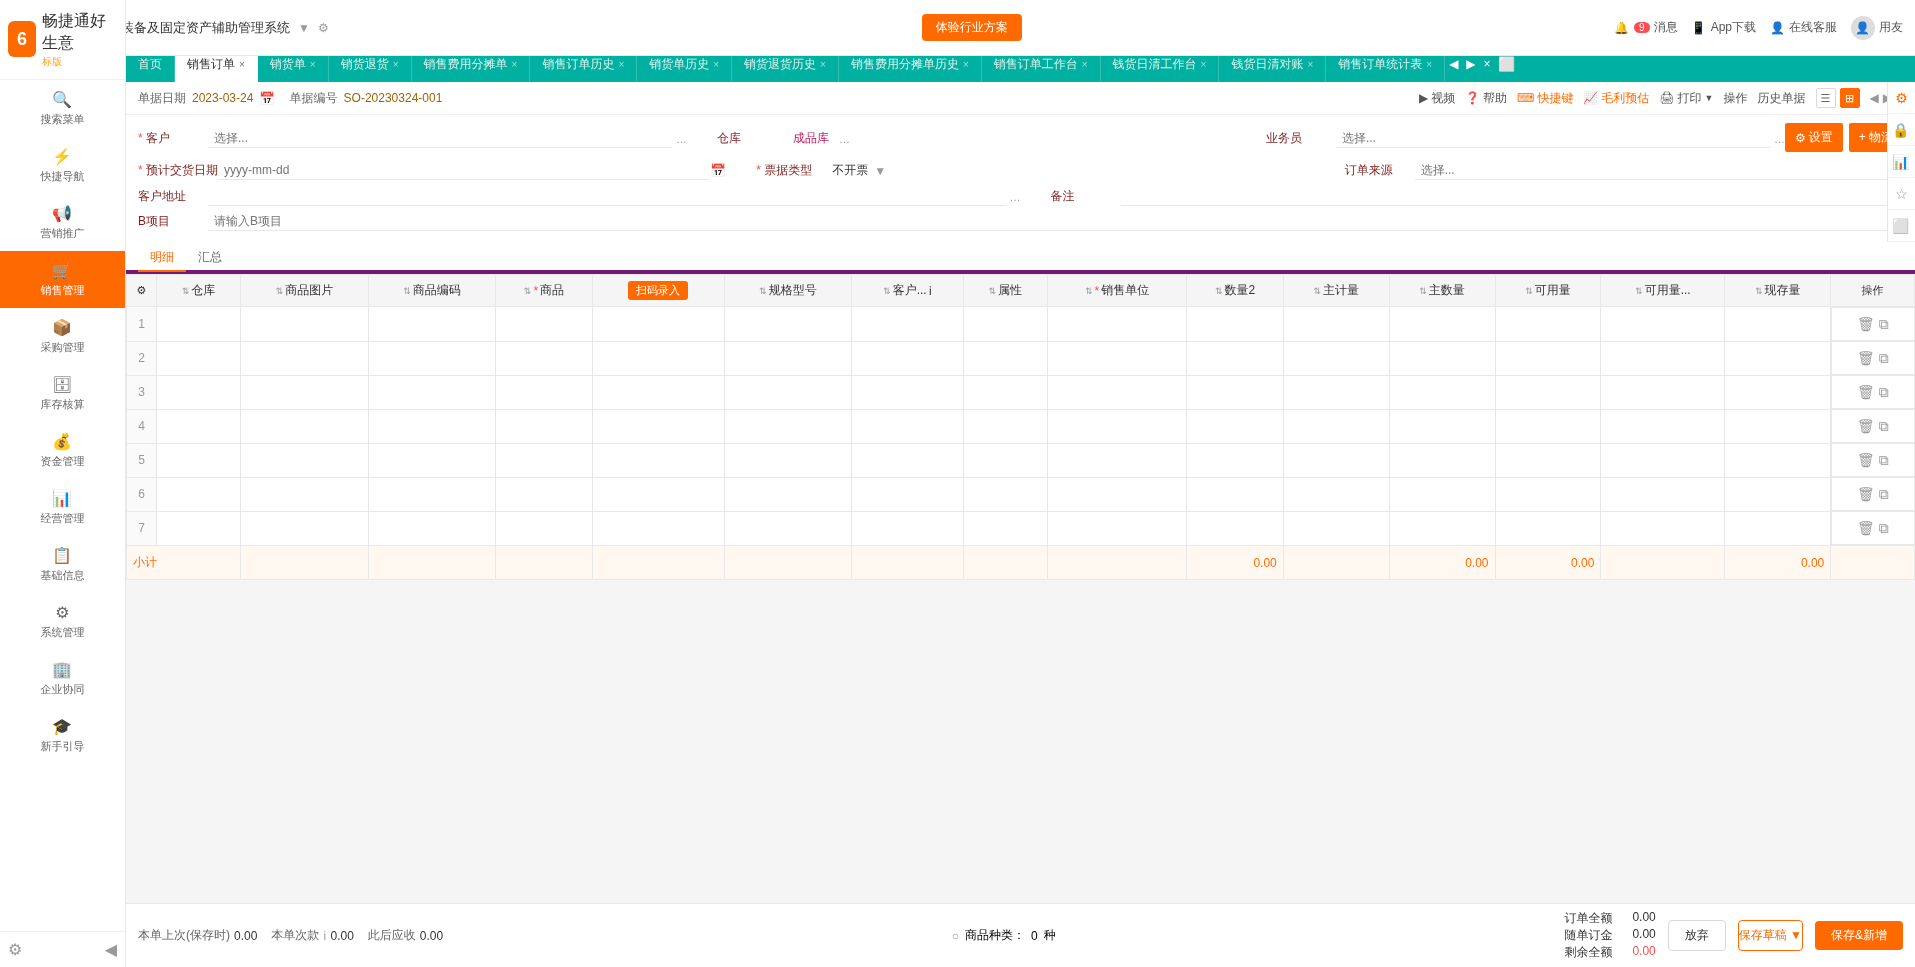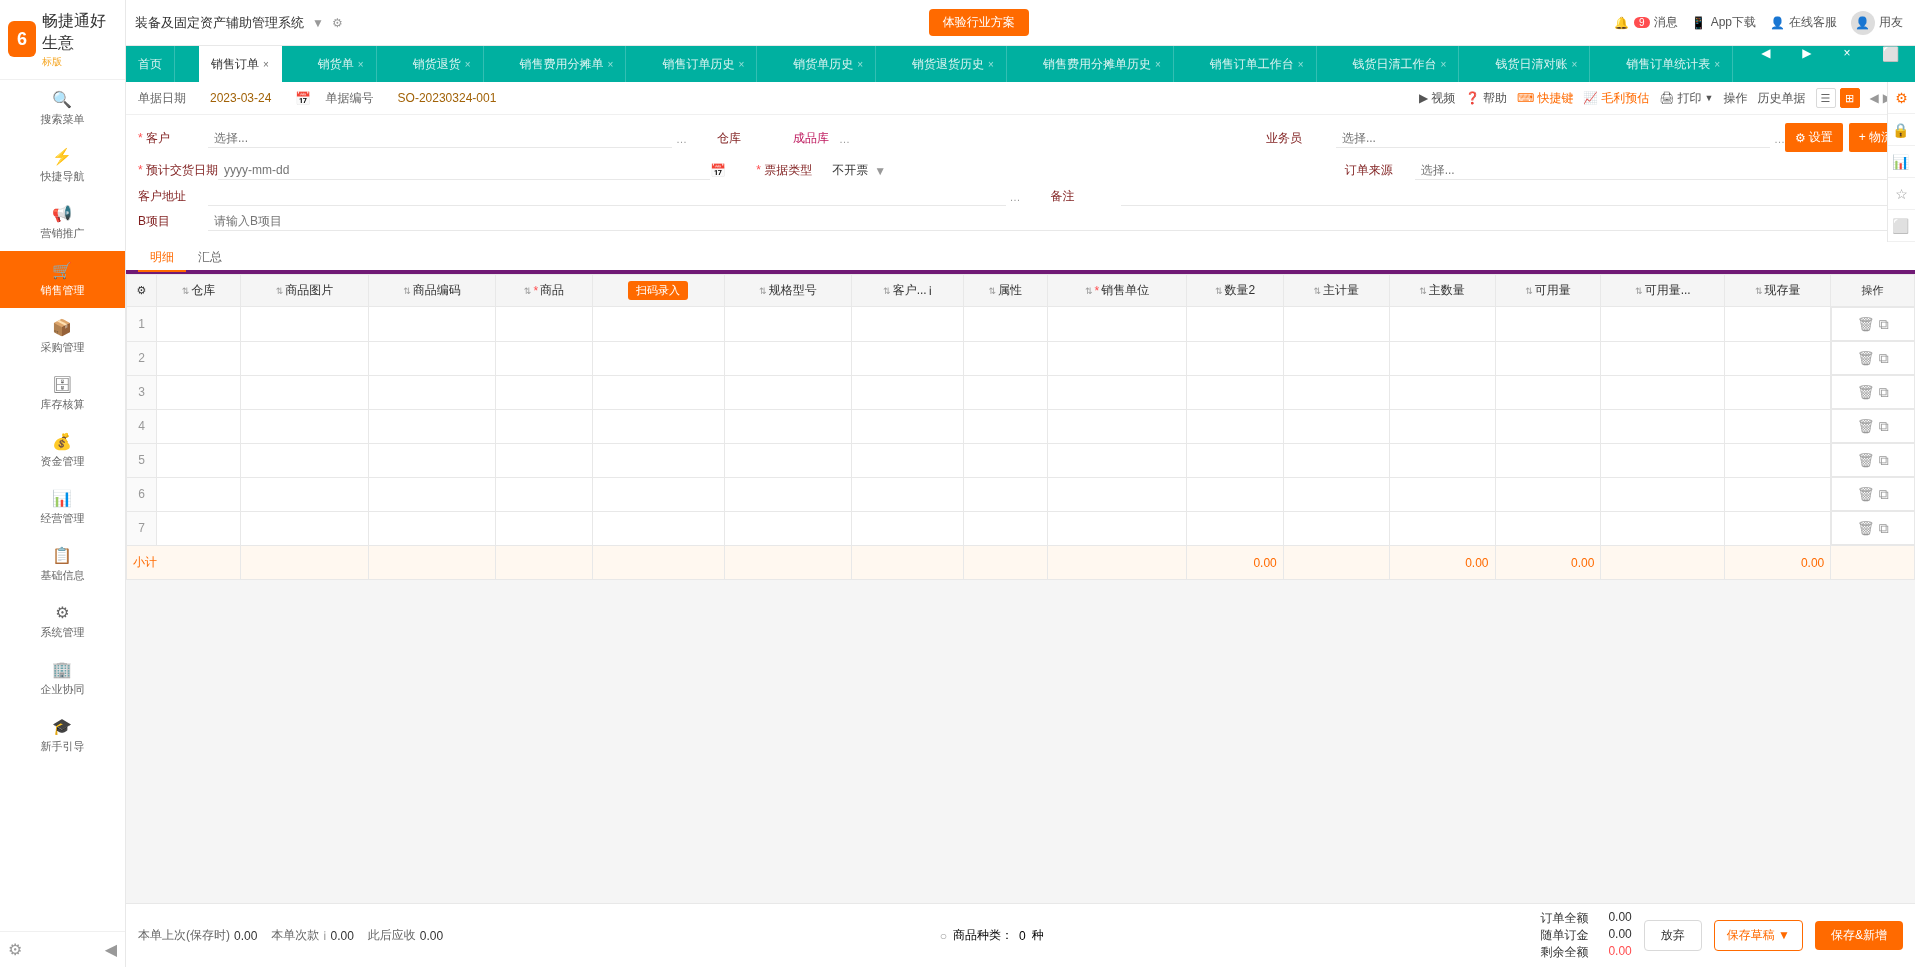--- a/index.html
+++ b/index.html
@@ -31,42 +31,41 @@
     .sidebar-item .s-icon { font-size: 16px; }
     .sidebar-item .s-label { font-size: 11px; }
     .sidebar-bottom {
       padding: 8px; display: flex; justify-content: space-between; align-items: center;
       border-top: 1px solid #f0f0f0;
     }
     .sidebar-bottom-icon { font-size: 16px; color: #999; cursor: pointer; }
 
     
     .topbar {
-      position: fixed; left: 123px; top: 0; right: 0; height: 46px;
+      position: fixed; left: 109px; top: 0; right: 0; height: 56px;
       background: #fff; border-bottom: 1px solid #e8e8e8;
       display: flex; align-items: center; justify-content: space-between;
       padding: 0 12px; z-index: 99;
     }
     .topbar-left { display: flex; align-items: center; gap: 8px; }
     .app-title { font-size: 13px; color: #333; }
     .topbar-actions { display: flex; align-items: center; gap: 10px; }
     .btn-industry {
       background: #ff6a00; color: #fff; border: none; border-radius: 4px;
       padding: 5px 14px; cursor: pointer; font-size: 12px;
     }
     .topbar-right { display: flex; align-items: center; gap: 14px; }
     .topbar-right-item { display: flex; align-items: center; gap: 4px; color: #555; cursor: pointer; font-size: 12px; }
     .badge { background: #ff4d4f; color: #fff; border-radius: 10px; padding: 0 5px; font-size: 10px; min-width: 16px; text-align: center; }
 
     
     .tabbar {
       position: fixed; left: 126px; top: 46px; right: 0; height: 36px;
-      background: #00b0a0; display: flex; align-items: flex-start; z-index: 98;
+      background: #00b0a0; display: flex; align-items: center; z-index: 98;
       overflow: hidden;
-      gap: 24px;
     }
     .tab-item {
       height: 36px; padding: 0 12px; display: flex; align-items: center; gap: 4px;
       color: rgba(255,255,255,0.85); cursor: pointer; white-space: nowrap; font-size: 12px;
       border-right: 1px solid rgba(255,255,255,0.2);
     }
     .tab-item.active { background: #fff; color: #333; }
     .tab-item .tab-close { font-size: 10px; opacity: 0.7; }
     .tab-nav { display: flex; align-items: center; padding: 0 4px; color: #fff; cursor: pointer; }
 
@@ -80,21 +79,21 @@
     .form-area {
       background: #fff; flex-shrink: 0;
     }
 
     
     .toolbar-row {
       display: flex; align-items: center; justify-content: space-between;
       padding: 6px 12px; background: #fff; border-bottom: 1px solid #f0f0f0;
     }
     .toolbar-left { display: flex; align-items: center; gap: 14px; }
-    .field-row { display: flex; align-items: center; gap: 24px; }
+    .field-row { display: flex; align-items: center; gap: 6px; }
     .field-label { color: #666; }
     .field-value { color: #a16207; font-weight: 500; }
     .icon-btn { color: #999; cursor: pointer; font-size: 13px; }
     .toolbar-right { display: flex; align-items: center; gap: 10px; }
     .toolbar-action { display: flex; align-items: center; gap: 3px; color: #555; cursor: pointer; font-size: 12px; }
     .toolbar-action.orange { color: #ff6a00; }
     .view-icons { display: flex; gap: 4px; }
     .view-icon { width: 20px; height: 20px; border: 1px solid #d9d9d9; border-radius: 2px; display: flex; align-items: center; justify-content: center; cursor: pointer; color: #666; font-size: 11px; }
     .view-icon.active { background: #ff6a00; border-color: #ff6a00; color: #fff; }
 
@@ -172,21 +171,21 @@
     .bottom-left { display: flex; align-items: center; gap: 14px; }
     .bottom-field { display: flex; align-items: center; gap: 4px; color: #666; }
     .bottom-field .val { color: #333; font-weight: 500; }
     .checkbox-item { display: flex; align-items: center; gap: 4px; cursor: pointer; }
     .bottom-right { display: flex; align-items: center; gap: 12px; }
     .amount-summary { text-align: right; }
     .amount-row { display: flex; justify-content: space-between; gap: 20px; color: #333; }
     .amount-row .amount-val { color: #333; font-weight: 500; }
     .amount-row.highlight .amount-val { color: #ff4d4f; }
     .btn-discard { border: 1px solid #d9d9d9; background: #fff; padding: 6px 16px; border-radius: 4px; cursor: pointer; color: #333; }
-    .btn-save-draft { border: 1px solid #ff6a00; background: #fff; color: #ff6a00; padding: 6px 12px; border-radius: 4px; cursor: pointer; }
+    .btn-save-draft { border: 1px solid #ff6a00; background: #fff; color: #ff6a00; padding: 6px 0; border-radius: 4px; cursor: pointer; }
     .btn-save-new { background: #ff6a00; color: #fff; border: none; padding: 6px 16px; border-radius: 4px; cursor: pointer; }
 
     
     .table-scroll { overflow-x: auto; overflow-y: auto; max-height: 280px; }
 
     
     .right-sidebar {
       position: fixed; right: 0; top: 82px; width: 28px;
       display: flex; flex-direction: column; align-items: center;
       background: #fff; border-left: 1px solid #e8e8e8; z-index: 90;

